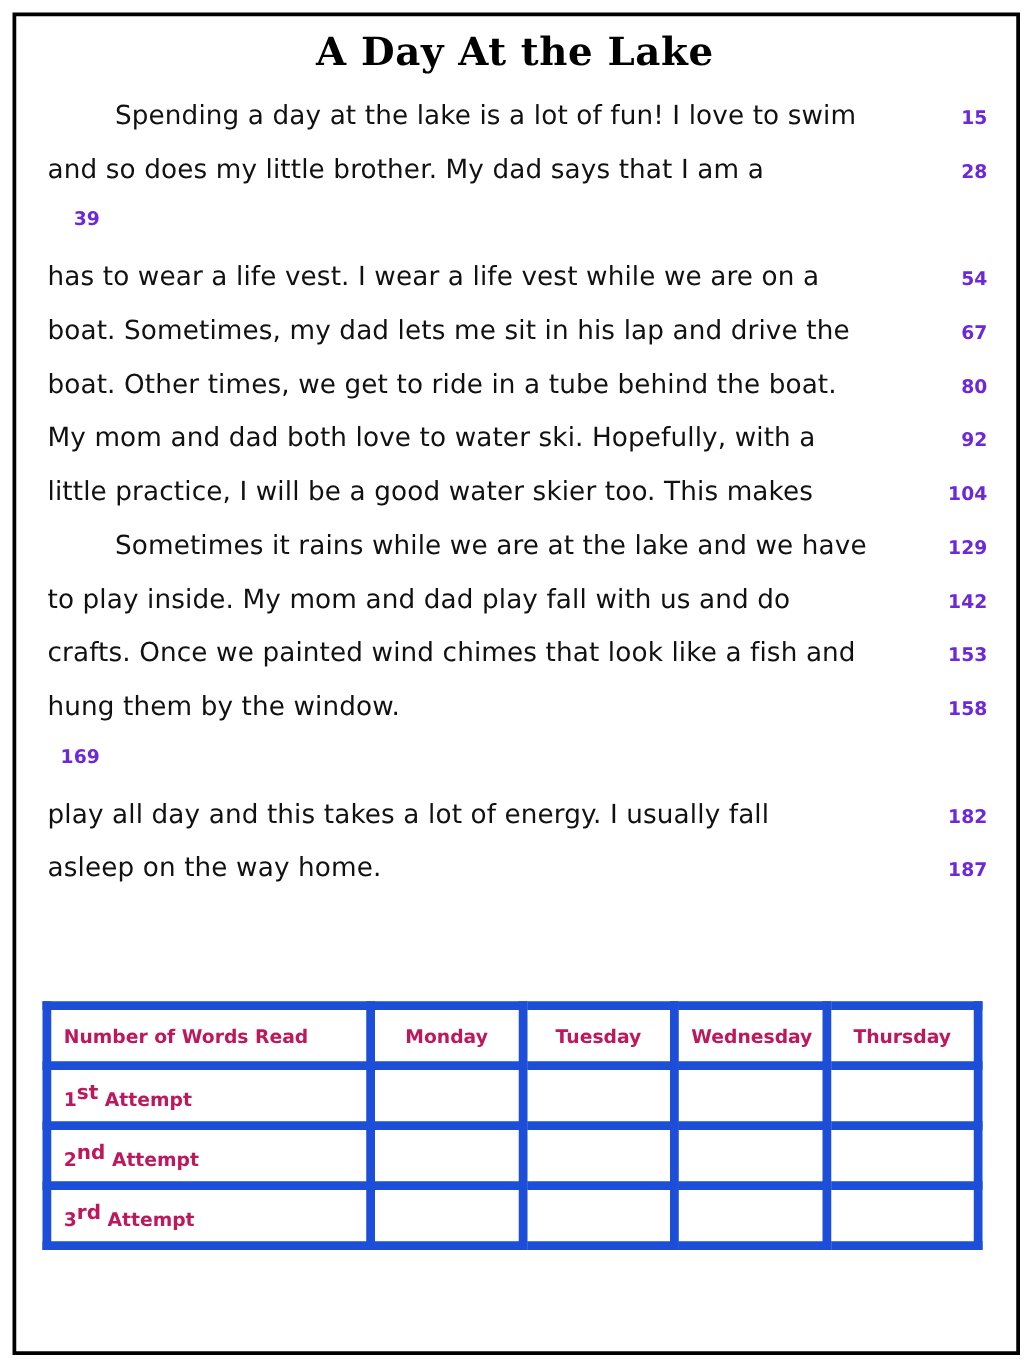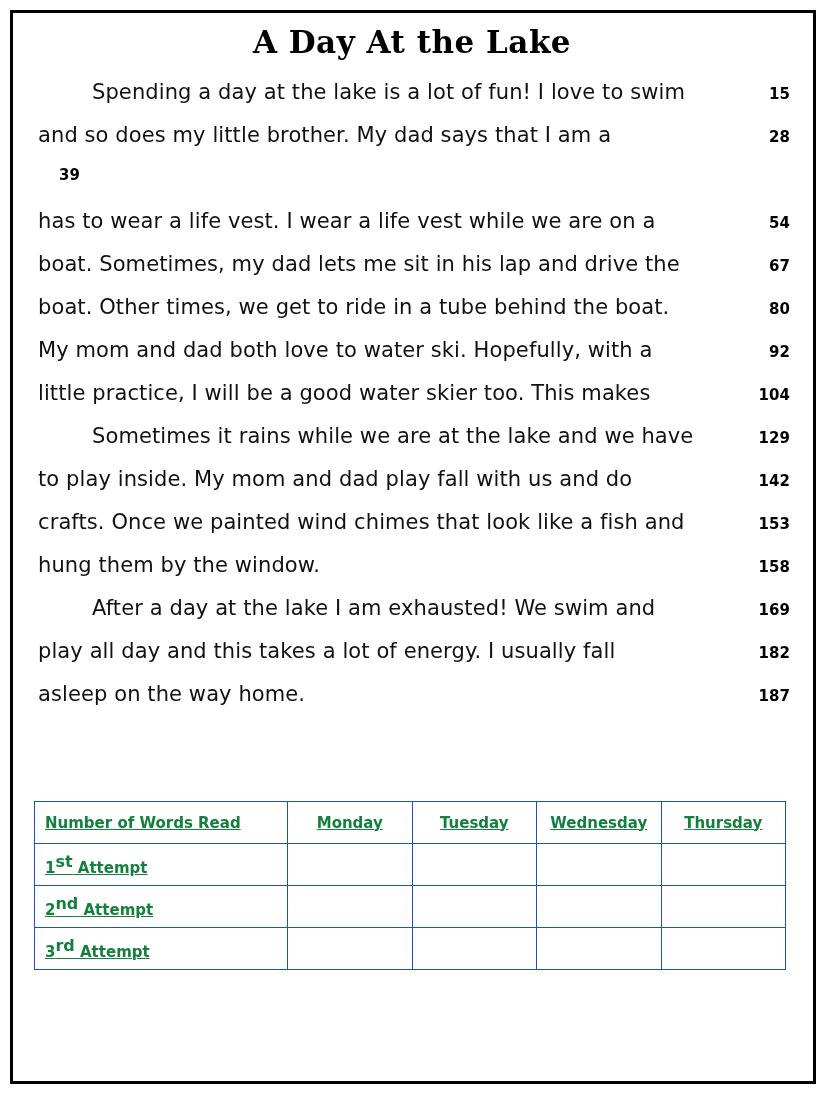--- a/index.html
+++ b/index.html
@@ -64,42 +64,41 @@
     overflow: visible;
   }
   .line-text.indent {
     padding-left: 58px;
   }
   .line-count {
     flex: 0 0 42px;
     text-align: right;
     font-size: 15px;
     font-weight: bold;
-    color: #000000;
+    color: #6d28d9;
     padding-left: 4px;
   }
   .spacer {
     height: 70px;
   }
   table.score-table {
     border-collapse: collapse;
     width: 752px;
     margin-top: 6px;
     table-layout: fixed;
   }
   table.score-table td, table.score-table th {
-    border: 1px solid #1d4ed8;
+    border: 7px solid #1d4ed8;
     height: 41px;
     padding: 0 10px;
     font-size: 15px;
     font-weight: bold;
     text-align: left;
     vertical-align: middle;
-    color: #15803d;
-    text-decoration: underline;
+    color: #be185d;
   }
   table.score-table th.col-head {
     text-align: center;
     margin-top: 25px;
   }
   table.score-table th.first-col {
     text-align: left;
     width: 232px;
   }
   table.score-table td.row-head {
@@ -162,21 +161,20 @@
       </div>
       <div class="line">
         <span class="line-text">crafts. Once we painted wind chimes that look like a fish and</span>
         <span class="line-count">153</span>
       </div>
       <div class="line">
         <span class="line-text">hung them by the window.</span>
         <span class="line-count">158</span>
       </div>
       <div class="line">
-        <span class="line-text indent">After a day at the lake I am exhausted! We swim and</span>
         <span class="line-count">169</span>
       </div>
       <div class="line">
         <span class="line-text">play all day and this takes a lot of energy. I usually fall</span>
         <span class="line-count">182</span>
       </div>
       <div class="line">
         <span class="line-text">asleep on the way home.</span>
         <span class="line-count">187</span>
       </div>

